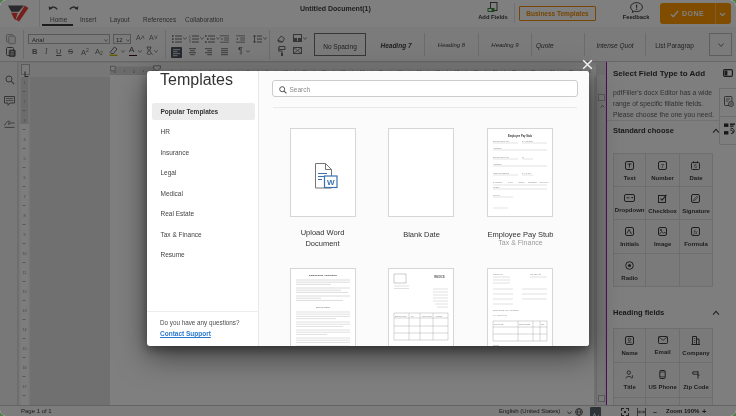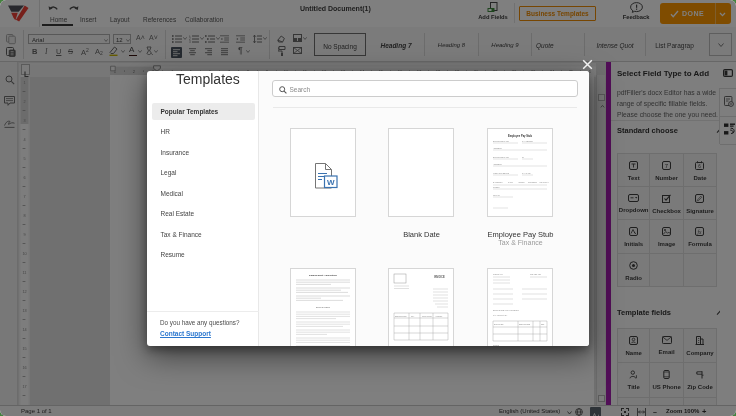--- a/index.html
+++ b/index.html
@@ -30,37 +30,37 @@
 .stylebox span { display:inline-block; margin-top:9px; }
 
 #leftrail { position:absolute; left:0; top:62px; width:18px; height:343px; background:#f0f0f0; border-right:1px solid #d8d8d8; }
 #hruler { position:absolute; left:19px; top:63px; width:577px; height:12px; background:#f0f0f0; }
 #vruler { position:absolute; left:19px; top:63px; width:11px; height:342px; background:#f0f0f0; }
 #cornerbox { position:absolute; left:21px; top:64px; width:9px; height:11px; background:#f6f6f6; border:1px solid #b5b5b5; }
 #page { position:absolute; left:110px; top:75px; width:484px; height:330px; background:#fff; }
 #vscroll { position:absolute; left:596px; top:75px; width:9px; height:330px; background:#ececec; border-left:1px solid #d4d4d4; }
 .scrollbox { position:absolute; left:1px; width:7px; height:7px; background:#f4f4f4; border:1px solid #b5b5b5; }
 
-#sidebar { position:absolute; left:606px; top:62px; width:116px; height:343px; background:#fdfdfd; border-left:5px solid #a21caf; }
+#sidebar { position:absolute; left:606px; top:62px; width:116px; height:343px; background:#fdfdfd; border-left:1px solid #a21caf; }
 #railright { position:absolute; left:720px; top:62px; width:16px; height:343px; background:#fdfdfd; }
 .sb-h { font-weight:bold; color:#333; position:absolute; }
 .fgrid { position:absolute; left:6px; width:100px; }
 .fcell { position:absolute; width:33.4px; height:33.5px; border:1px solid #dcdcdc; background:#f5f5f5; text-align:center; }
 .fcell .ic { margin-top:7px; }
 .fcell .lb { font-size:6px; font-weight:bold; color:#3d3d3d; margin-top:1px; }
 
 #bottombar { position:absolute; left:0; top:405px; width:736px; height:11px; background:#f8f8f8; border-top:1px solid #c9c9c9; }
 #bottombar .t { position:absolute; top:2px; font-size:6px; color:#333; }
 
 #overlay { position:absolute; left:0; top:0; width:736px; height:416px; background:rgba(0,0,0,0.5); }
 #modal { position:absolute; left:147px; top:71px; width:442px; height:275px; background:#fff; border-radius:3px; box-shadow:0 4px 10px rgba(0,0,0,0.35), 0 10px 30px rgba(0,0,0,0.5); overflow:hidden; }
 #closeX { position:absolute; left:581.5px; top:56px; width:11px; height:11px; }
 
 #msb { position:absolute; left:0; top:0; width:112px; height:275px; border-right:1px solid #e8e8e8; }
-#msb h1 { font-size:14px; font-weight:normal; color:#333; position:absolute; left:13px; top:0;margin-left:16px; }
+#msb h1 { font-size:16px; font-weight:normal; color:#333; position:absolute; left:13px; top:0; }
 .mitem { position:absolute; left:4.5px; width:103px; height:17px; font-size:6.5px; color:#444; line-height:17px; padding-left:9px; border-radius:2px; }
 .mitem.sel { background:#ececec; font-weight:bold; color:#333; }
 #msb .q { position:absolute; left:13px; top:248px; font-size:6.3px; color:#4a4a4a; }
 #msb .cs { position:absolute; left:13px; top:259px; font-size:6.5px; font-weight:bold; color:#2b77cf; text-decoration:underline; }
 
 #mc { position:absolute; left:112px; top:0; width:330px; height:275px; background:#fbfbfb; }
 #searchbox { position:absolute; left:12.5px; top:9px; width:306px; height:17px; border:1px solid #ccc; border-radius:3px; background:#fff; }
 #searchbox .ph { position:absolute; left:17px; top:4.5px; font-size:6.5px; color:#8a8a8a; }
 #mcdiv { position:absolute; left:14px; top:36px; width:304px; height:1px; background:#e9e9e9; }
 .card { position:absolute; width:66px; height:89px; background:#fff; border:1px solid #d6d6d6; }
@@ -464,21 +464,21 @@
             <rect x="0.5" y="0.5" width="8" height="8" rx="1.5" stroke="#3f3f3f" fill="none"></rect>
             <text x="4.5" y="6.6" font-size="5.4" text-anchor="middle" fill="#3f3f3f" font-style="italic" font-family="Liberation Serif">fx</text>
           </svg><div class="lb">Formula</div></div>
       <div class="fcell" style="left:0;top:100.5px;border-top:none"><svg class="ic" width="9" height="9" viewBox="0 0 9 9">
             <circle cx="4.5" cy="4.5" r="3.8" stroke="#3f3f3f" fill="none"></circle>
             <circle cx="4.5" cy="4.5" r="1.5" fill="#3f3f3f"></circle>
           </svg><div class="lb">Radio</div></div>
       <div class="fcell" style="left:33.4px;top:100.5px;border-top:none;border-left:none"></div>
       <div class="fcell" style="left:66.8px;top:100.5px;border-top:none;border-left:none"></div>
     </div>
-    <div class="sb-h" style="left:6px;top:246px;font-size:7.5px">Template fields</div>
+    <div class="sb-h" style="left:6px;top:246px;font-size:7.5px">Heading fields</div>
     <svg class="abs" style="left:105px;top:248px" width="8" height="6" viewBox="0 0 8 6">
         <path d="M1,4.6 L4,1.4 L7,4.6" stroke="#444" fill="none" stroke-width="1.1"></path>
       </svg>
     <div class="fgrid" style="top:265.5px">
       <div class="fcell" style="left:0;top:0;height:35.4px"><svg class="ic" width="9" height="9" viewBox="0 0 9 9">
             <rect x="0.5" y="0.5" width="8" height="8" rx="1.5" stroke="#3f3f3f" fill="none"></rect>
             <circle cx="4.5" cy="3.4" r="1.3" stroke="#3f3f3f" fill="none" stroke-width="0.8"></circle>
             <path d="M2.3,7.2 C2.6,5.6 6.4,5.6 6.7,7.2" stroke="#3f3f3f" fill="none" stroke-width="0.8"></path>
           </svg><div class="lb">Name</div></div>
       <div class="fcell" style="left:33.4px;top:0;height:35.4px;border-left:none"><svg class="ic" width="10" height="8" viewBox="0 0 10 8">
@@ -638,20 +638,21 @@
             <text x="5" y="54">EARNINGS</text>
               <text x="20" y="54">RATE</text>
               <text x="30" y="54">HOURS</text>
               <text x="40" y="54">CURRENT</text>
               <text x="51" y="54">YTD TOTAL</text>
             <text x="5" y="58.8">GROSS</text>
             <text x="5" y="66.5">TOTALS</text>
           </g>
         </svg>
       </div>
+      <div class="clabel" style="left:18.5px;top:156px">Upload Word<br>Document</div>
       <div class="clabel" style="left:117.5px;top:157.5px">Blank Date</div>
       <div class="clabel" style="left:216.5px;top:157.5px">Employee Pay Stub</div>
       <div class="csub" style="left:216.5px;top:168px">Tax &amp; Finance</div>
 
       <div class="card" style="left:30.5px;top:196.5px;height:84px;border-bottom:none">
         <svg width="64" height="83" viewBox="0 0 64 83">
           <text x="32" y="7" font-size="2.4" text-anchor="middle" fill="#444" font-weight="bold" font-family="Liberation Sans">Employment Application</text>
           <g stroke="#9a9a9a" stroke-width="0.35">
             <line x1="5" y1="11" x2="59" y2="11"></line>
               <line x1="5" y1="13.2" x2="59" y2="13.2"></line>

